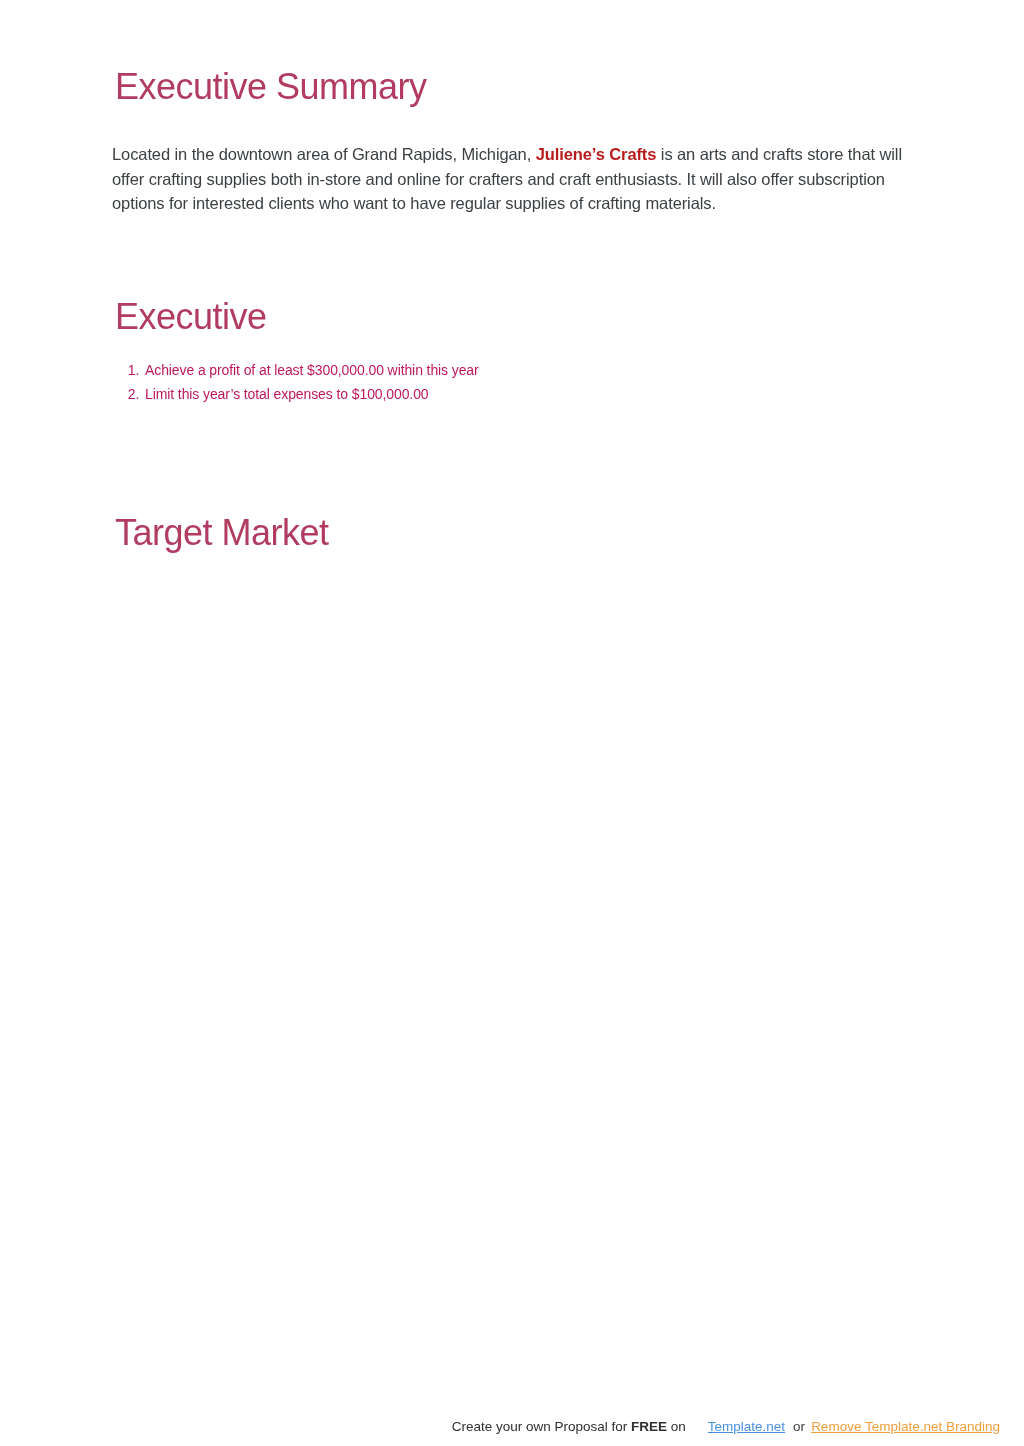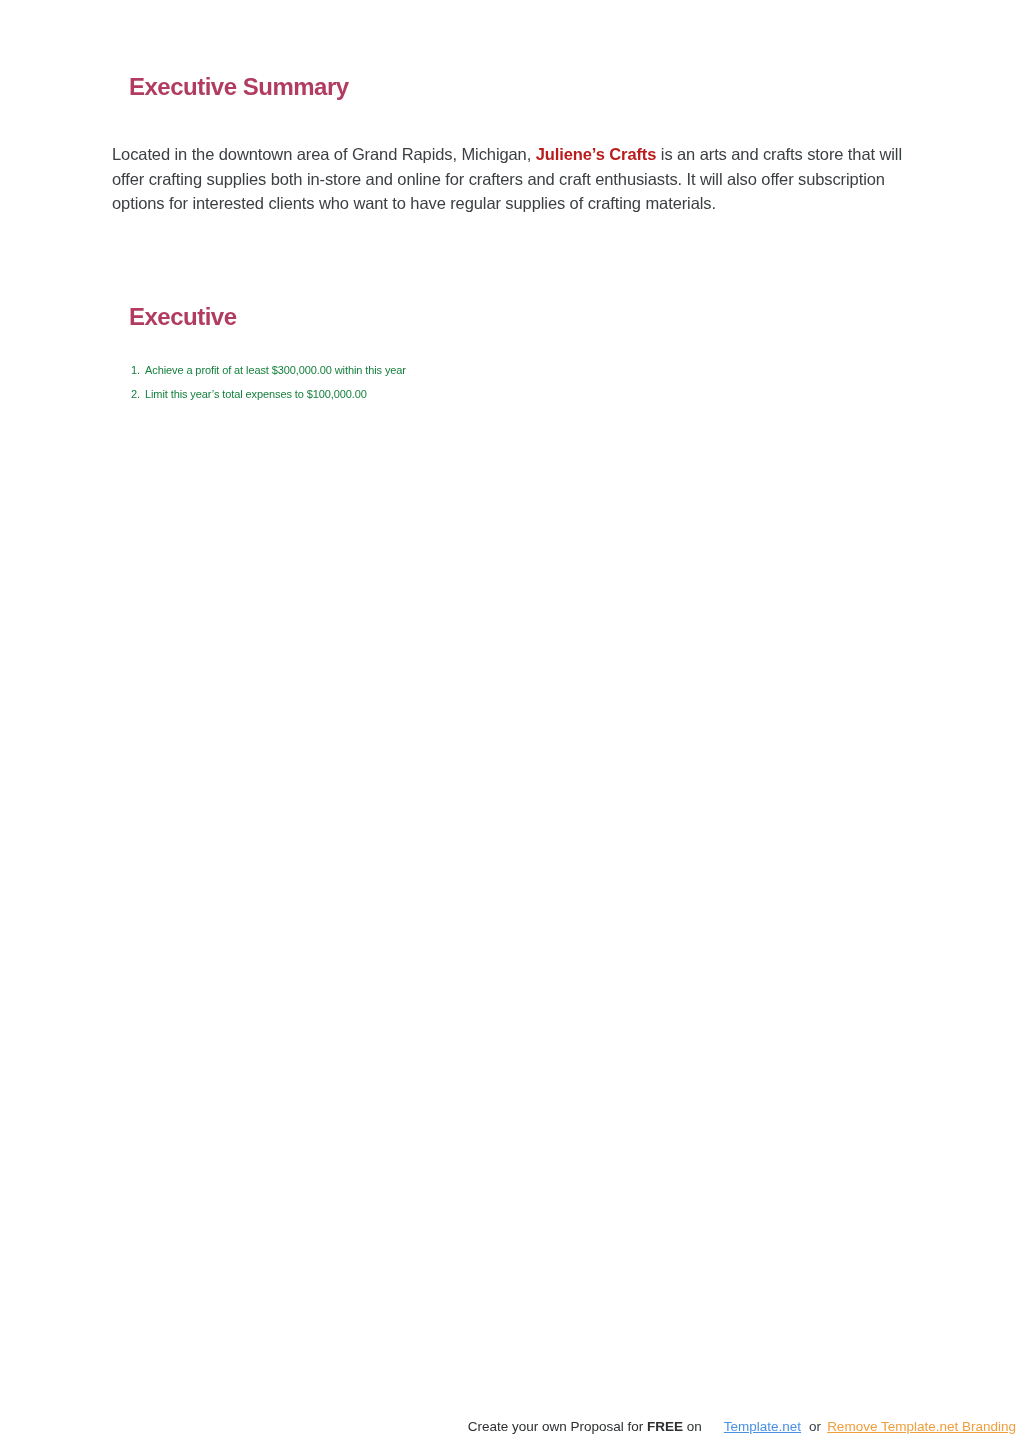--- a/index.html
+++ b/index.html
@@ -10,24 +10,24 @@
     background: #ffffff;
     font-family: "Liberation Sans", sans-serif;
     overflow: hidden;
   }
   .content {
     display: flow-root;
     padding-left: 112px;
     padding-right: 112px;
   }
   .section-heading {
-    margin: 0 0 0 17px;
-    font-size: 24px;
+    margin: 0 0 0 3px;
+    font-size: 36px;
     line-height: 38px;
-    font-weight: 700;
+    font-weight: 400;
     letter-spacing: -0.5px;
     color: #b13c60;
   }
   .h-exec     { margin-top: 68px; }
   .h-obj      { margin-top: 82px; }
   .h-strategy { margin-top: 85px; }
   .h-target   { margin-top: 107px; }
 
   .body-text {
     margin: 0;
@@ -36,30 +36,30 @@
     letter-spacing: -0.1px;
     color: #3c4043;
     max-width: 800px;
   }
   .p-exec, .p-obj-intro, .p-strategy, .p-target { margin-top: 36px; }
   .body-text strong { font-weight: 700; color: #b91c1c; }
 
   ol.objectives-list {
     margin: 22px 0 0 0;
     padding-left: 31px;
-    font-size: 11px;
+    font-size: 14px;
     line-height: 24.5px;
     letter-spacing: -0.1px;
-    color: #15803d;
+    color: #be185d;
   }
   ol.objectives-list li { padding-left: 2px; }
 
   .footer {
     position: absolute;
-    right: 8px;
+    right: 24px;
     bottom: 10px;
     font-size: 13.5px;
     line-height: 18px;
     color: #2d2f31;
     white-space: nowrap;
   }
   .footer strong { font-weight: 700; }
   .footer a { text-decoration: underline; cursor: pointer; }
   .footer a.link-template { color: #4a90e2; margin-left: 22px; }
   .footer .or-sep { margin: 0 6px 0 8px; color: #3c4043; }
@@ -74,17 +74,18 @@
     <h1 class="section-heading h-exec">Executive Summary</h1>
     <p class="body-text p-exec"><span>Located in the downtown area of Grand Rapids, Michigan, </span><strong>Juliene’s Crafts</strong><span> is an arts and crafts store that will offer crafting supplies both in-store and online for crafters and craft enthusiasts. It will also offer subscription options for interested clients who want to have regular supplies of crafting materials.</span></p>
 
     <h1 class="section-heading h-obj">Executive</h1>
     <ol class="objectives-list">
       <li>Achieve a profit of at least $300,000.00 within this year</li>
       <li>Limit this year’s total expenses to $100,000.00</li>
     </ol>
 
 
+    <h1 class="section-heading h-target">Target Market</h1>
 
   </div>
 
   <div class="footer"><span>Create your own Proposal for </span><strong>FREE</strong><span> on</span><a class="link-template">Template.net</a><span class="or-sep">or</span><a class="link-remove">Remove Template.net Branding</a></div>
 </div>
 
 </body></html>

